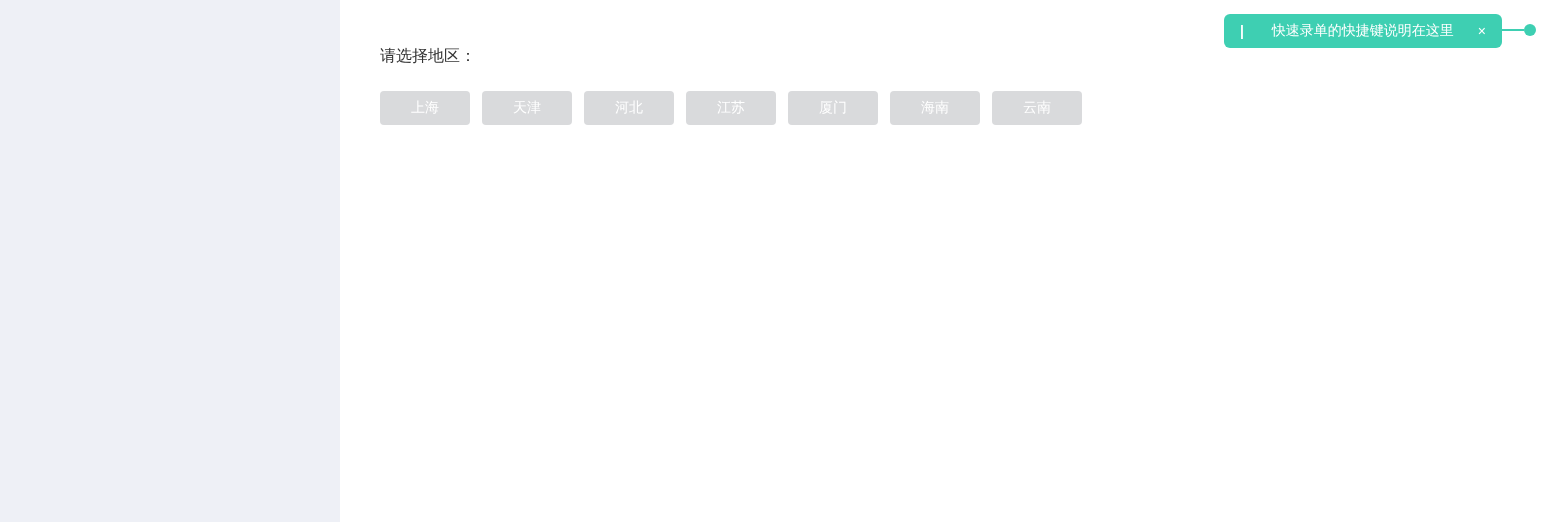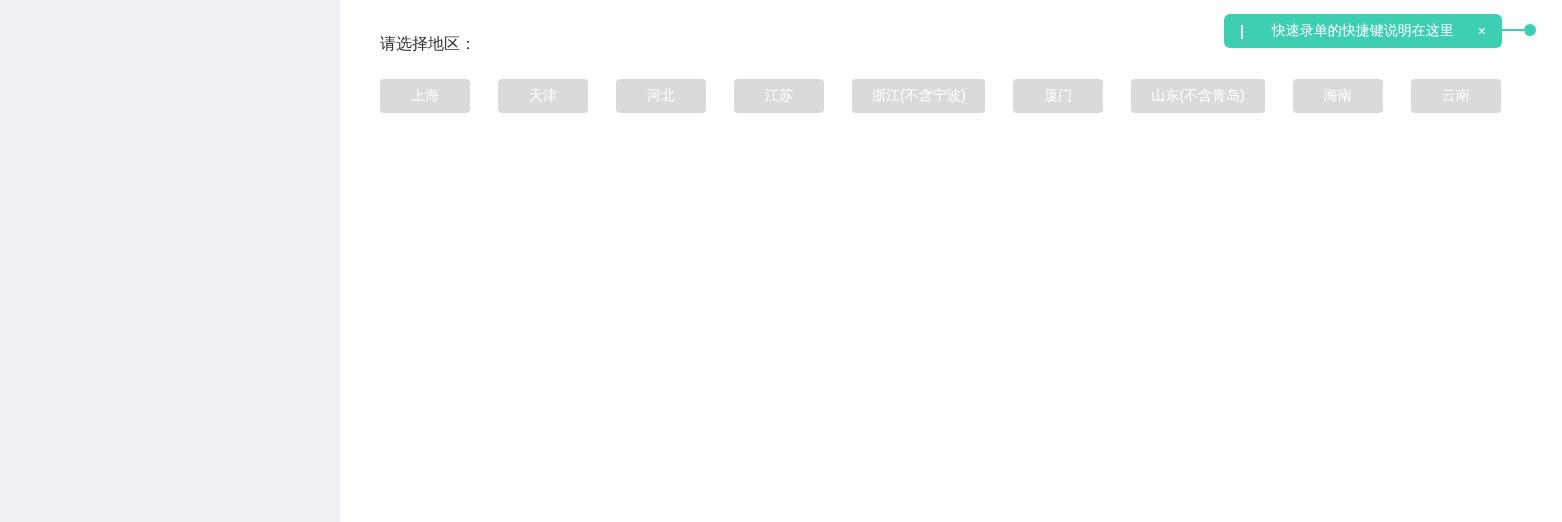--- a/index.html
+++ b/index.html
@@ -26,34 +26,34 @@
       background: #eef0f6;
     }
 
     .main-content {
       position: absolute;
       left: 340px;
       top: 0;
       right: 0;
       height: 522px;
       background: #ffffff;
-      padding: 34px 40px;
+      padding: 46px 40px;
     }
 
     .page-title {
       font-size: 16px;
       color: #333;
       margin-bottom: 24px;
       font-weight: normal;
     }
 
     .region-buttons {
       display: flex;
       flex-wrap: wrap;
-      gap: 28px;
+      gap: 12px;
     }
 
     .region-btn {
       background: #d9dadc;
       color: #ffffff;
       border: none;
       border-radius: 4px;
       padding: 8px 20px;
       font-size: 14px;
       cursor: pointer;
@@ -121,23 +121,21 @@
 <div class="sidebar"></div>
 
 <div class="main-content">
   <div class="page-title">请选择地区：</div>
   <div class="region-buttons">
 
   <button class="region-btn">上海</button>
       <button class="region-btn">天津</button>
       <button class="region-btn">河北</button>
       <button class="region-btn">江苏</button>
-      <button class="region-btn">浙江(不含宁波)</button>
       <button class="region-btn">厦门</button>
-      <button class="region-btn">山东(不含青岛)</button>
       <button class="region-btn">海南</button>
       <button class="region-btn">云南</button>
     </div>
 </div>
 
 <div class="tooltip-notification">
   <span>快速录单的快捷键说明在这里</span>
   <button class="tooltip-close">×</button>
 </div>
 

